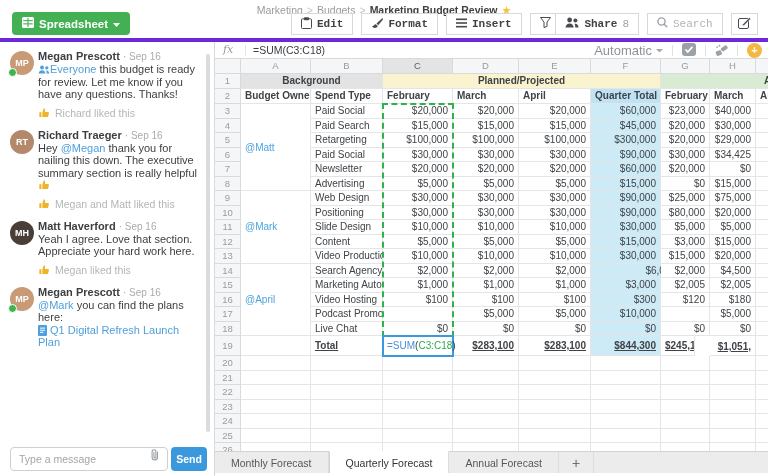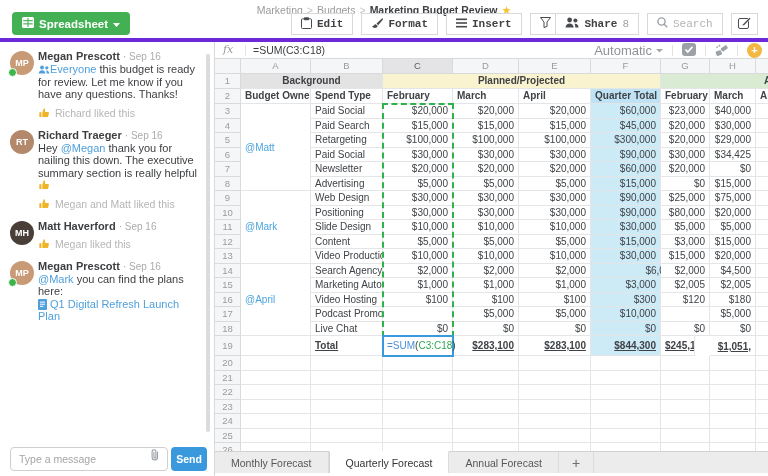--- a/index.html
+++ b/index.html
@@ -209,20 +209,21 @@
           <div class="likerow">
             <svg class="thumb" width="12" height="12" viewBox="0 0 16 16">
               <path d="M4.6 7v6.4H1.8V7h2.8zm1.2 6.4h6.3c.7 0 1.3-.5 1.5-1.2l.9-3.7A1.5 1.5 0 0 0 13 6.6H9.4V3.3c0-.8-.7-1.5-1.5-1.5L5.8 6.9z" fill="#f0b429"></path>
             </svg>
             <span>Megan and Matt liked this</span>
           </div>
         </div>
         <div class="msg">
           <div class="avatar" style="background:#4a3f38">MH</div>
           <div class="mname"><b>Matt Haverford</b> <span class="time">· Sep 16</span></div>
+          <div class="mbody"><span>Yeah I agree. Love that section. Appreciate your hard work here.</span></div>
           <div class="likerow">
             <svg class="thumb" width="12" height="12" viewBox="0 0 16 16">
               <path d="M4.6 7v6.4H1.8V7h2.8zm1.2 6.4h6.3c.7 0 1.3-.5 1.5-1.2l.9-3.7A1.5 1.5 0 0 0 13 6.6H9.4V3.3c0-.8-.7-1.5-1.5-1.5L5.8 6.9z" fill="#f0b429"></path>
             </svg>
             <span>Megan liked this</span>
           </div>
         </div>
         <div class="msg">
           <div class="avatar" style="background:#c99a76">MP<span class="dot"></span></div>
           <div class="mname"><b>Megan Prescott</b> <span class="time">· Sep 16</span></div>

